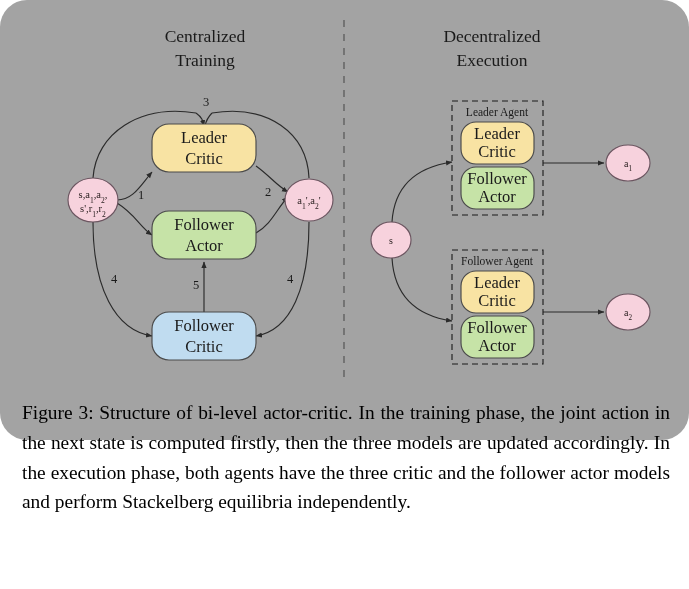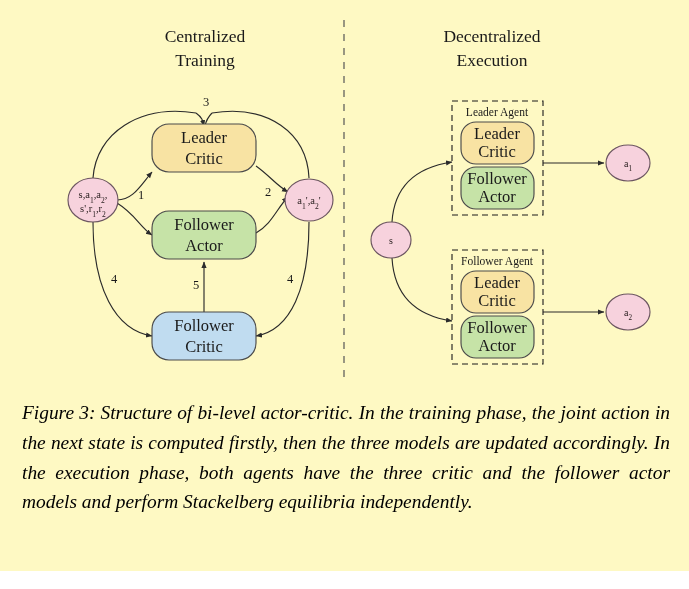--- a/index.html
+++ b/index.html
@@ -11,22 +11,23 @@
   body {
     width: 689px;
     height: 589px;
     font-family: "Liberation Serif", "DejaVu Serif", serif;
     color: #000000;
     overflow: hidden;
   }
   #page {
     position: relative;
     width: 689px;
-    height: 571px;
-    background: #fef9c3;
+    height: 440px;
+    background: #a3a3a3;
+    border-radius: 27px;
   }
   #figure-area {
     position: absolute;
     left: 0;
     top: 0;
     width: 689px;
     height: 392px;
   }
   #figure-svg {
     display: block;
@@ -93,21 +94,21 @@
     top: 398px;
     width: 648px;
     font-family: "Liberation Serif", "DejaVu Serif", serif;
     font-size: 19.4px;
     line-height: 29.8px;
     color: #000000;
     text-align: justify;
     text-justify: inter-word;
     hyphens: manual;
   }
-  #caption .cap-text { display: inline; font-style: italic; }
+  #caption .cap-text { display: inline; }
 </style>
 </head>
 <body>
 
 <div id="page">
 
   <div id="figure-area">
     <svg id="figure-svg" viewBox="0 0 689 392" xmlns="http://www.w3.org/2000/svg">
       <defs>
         <marker id="arrowhead" markerWidth="7" markerHeight="7" refX="6" refY="2.6" orient="auto" markerUnits="userSpaceOnUse">

